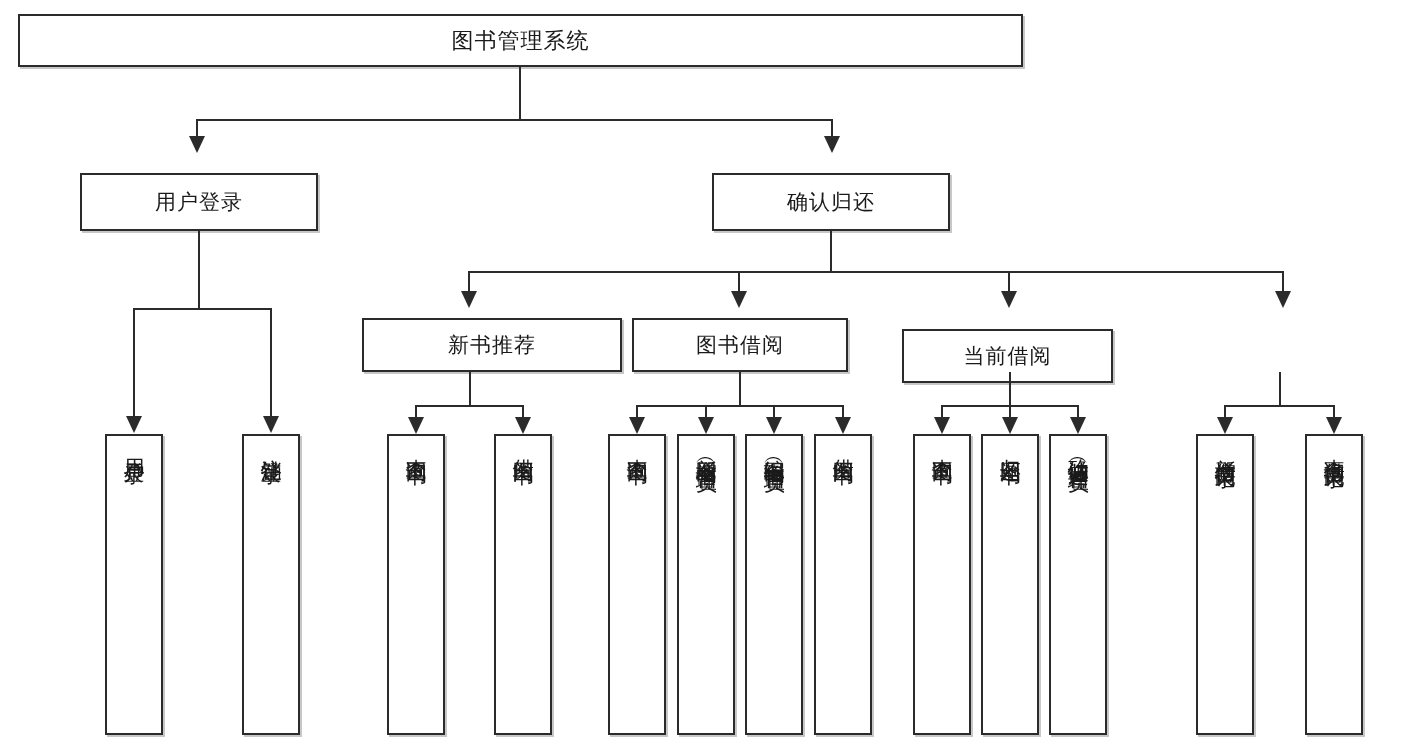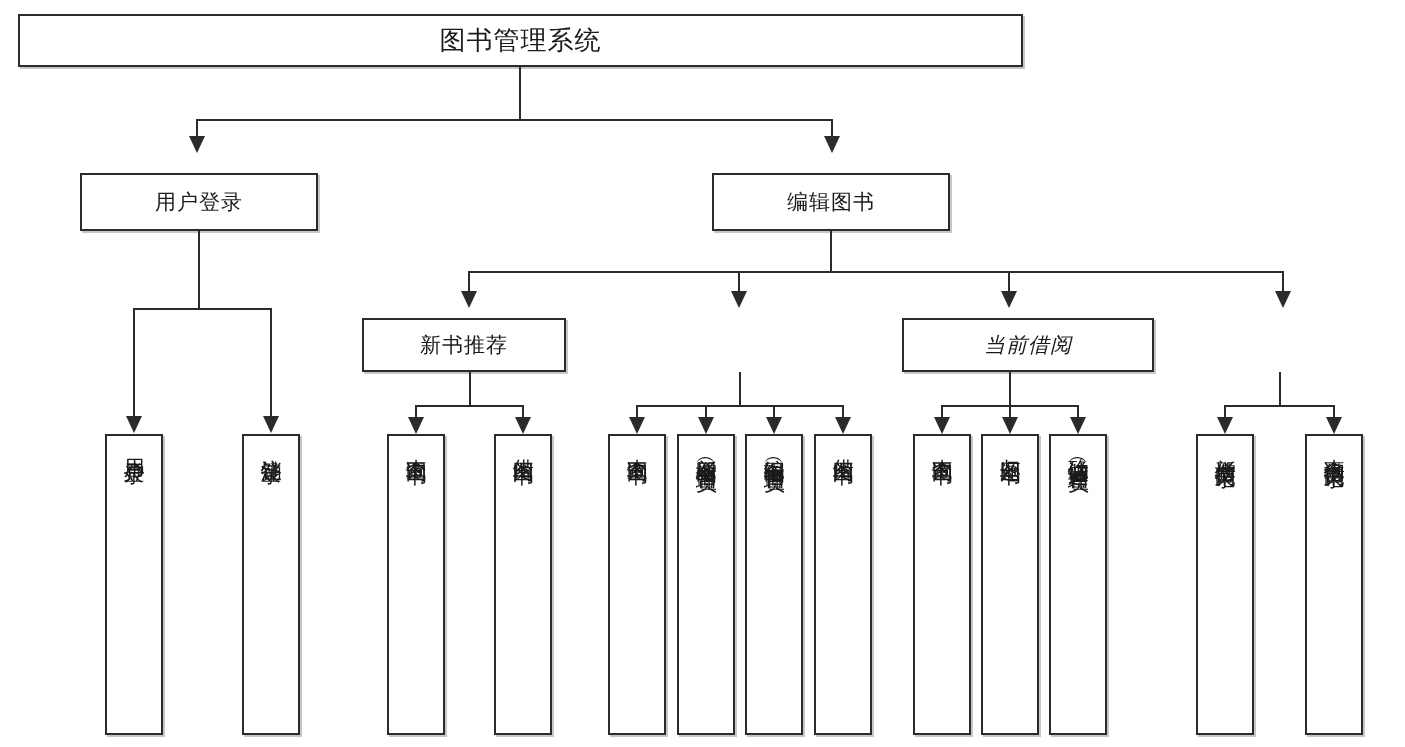--- a/index.html
+++ b/index.html
@@ -28,21 +28,21 @@
     text-align:center;
   }
   .node .lbl{
     font-size:21px;
     line-height:1.25;
     letter-spacing:1px;
     color:#1a1a1a;
     white-space:nowrap;
   }
   
-  .node.root .lbl{font-size:26px;}
+  .node.root .lbl{font-size:22px;}
   
   .node.vert{
     align-items:flex-start;
     padding-top:6px;
   }
   .node.vert .lbl{
     writing-mode:vertical-rl;
     text-orientation:upright;
     font-size:21px;
     line-height:1.08;
@@ -89,45 +89,48 @@
   <div class="ln v" style="left:196px;top:119px;height:20px;"></div>
   <div class="ln v" style="left:831px;top:119px;height:20px;"></div>
   <div class="arrow" style="left:189px;top:136px;"></div>
   <div class="arrow" style="left:824px;top:136px;"></div>
 
   <div class="node" style="left:80px;top:173px;width:238px;height:58px;">
     <span class="lbl">用户登录</span>
   </div>
 
   <div class="node" style="left:712px;top:173px;width:238px;height:58px;">
-    <span class="lbl">编辑图书</span>
+    <span class="lbl">确认归还</span>
   </div>
 
   <div class="ln v" style="left:198px;top:231px;height:77px;"></div>
   <div class="ln h" style="left:133px;top:308px;width:139px;"></div>
   <div class="ln v" style="left:133px;top:308px;height:110px;"></div>
   <div class="ln v" style="left:270px;top:308px;height:110px;"></div>
   <div class="arrow" style="left:126px;top:416px;"></div>
   <div class="arrow" style="left:263px;top:416px;"></div>
 
   <div class="ln v" style="left:830px;top:231px;height:40px;"></div>
   <div class="ln h" style="left:468px;top:271px;width:816px;"></div>
   <div class="ln v" style="left:468px;top:271px;height:22px;"></div>
   <div class="ln v" style="left:738px;top:271px;height:22px;"></div>
   <div class="ln v" style="left:1008px;top:271px;height:22px;"></div>
   <div class="ln v" style="left:1282px;top:271px;height:22px;"></div>
   <div class="arrow" style="left:461px;top:291px;"></div>
   <div class="arrow" style="left:731px;top:291px;"></div>
   <div class="arrow" style="left:1001px;top:291px;"></div>
   <div class="arrow" style="left:1275px;top:291px;"></div>
 
-  <div class="node" style="left:362px;top:318px;width:204px;height:54px;text-align:right;">
+  <div class="node" style="left:362px;top:318px;width:260px;height:54px;text-align:right;">
     <span class="lbl">新书推荐</span>
   </div>
-  <div class="node" style="left:902px;top:318px;width:252px;height:54px;font-style:italic;">
+  <div class="node" style="left:632px;top:318px;width:216px;height:54px;">
+    <span class="lbl">图书借阅</span>
+  </div>
+  <div class="node" style="left:902px;top:329px;width:211px;height:54px;">
     <span class="lbl">当前借阅</span>
   </div>
 
   <div class="ln v" style="left:469px;top:372px;height:33px;"></div>
   <div class="ln h" style="left:415px;top:405px;width:109px;"></div>
   <div class="ln v" style="left:415px;top:405px;height:14px;"></div>
   <div class="ln v" style="left:522px;top:405px;height:14px;"></div>
   <div class="arrow" style="left:408px;top:417px;"></div>
   <div class="arrow" style="left:515px;top:417px;"></div>
 

